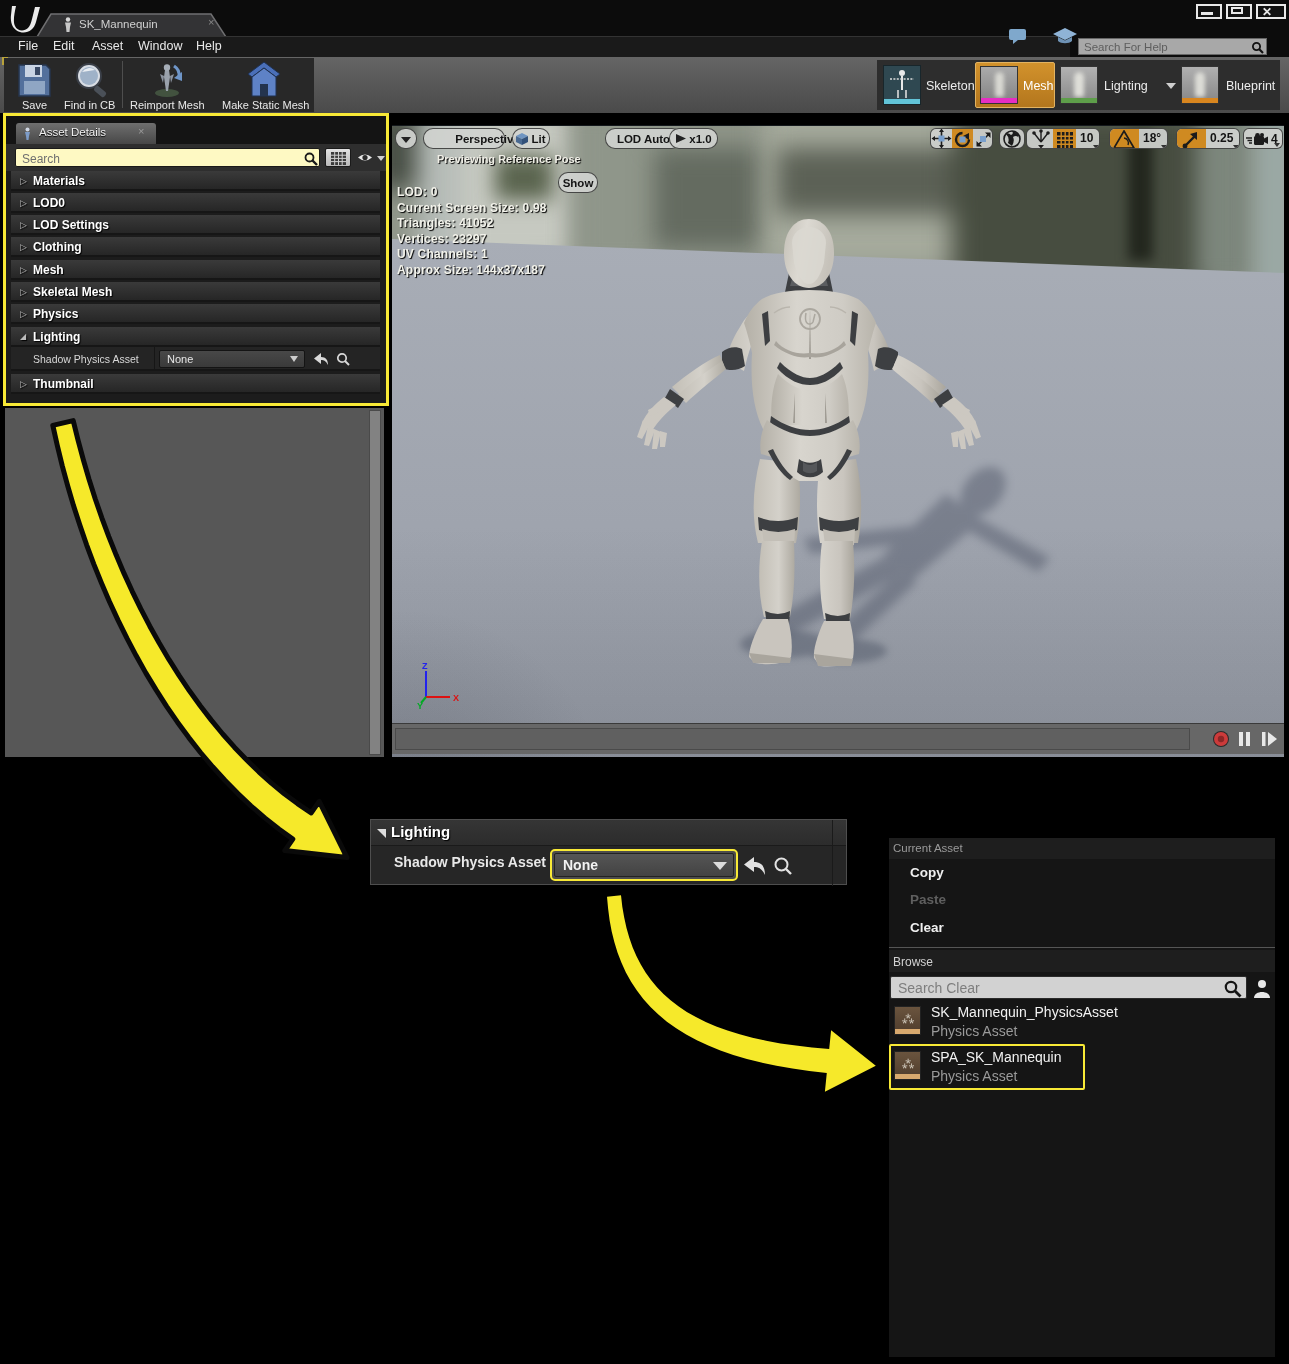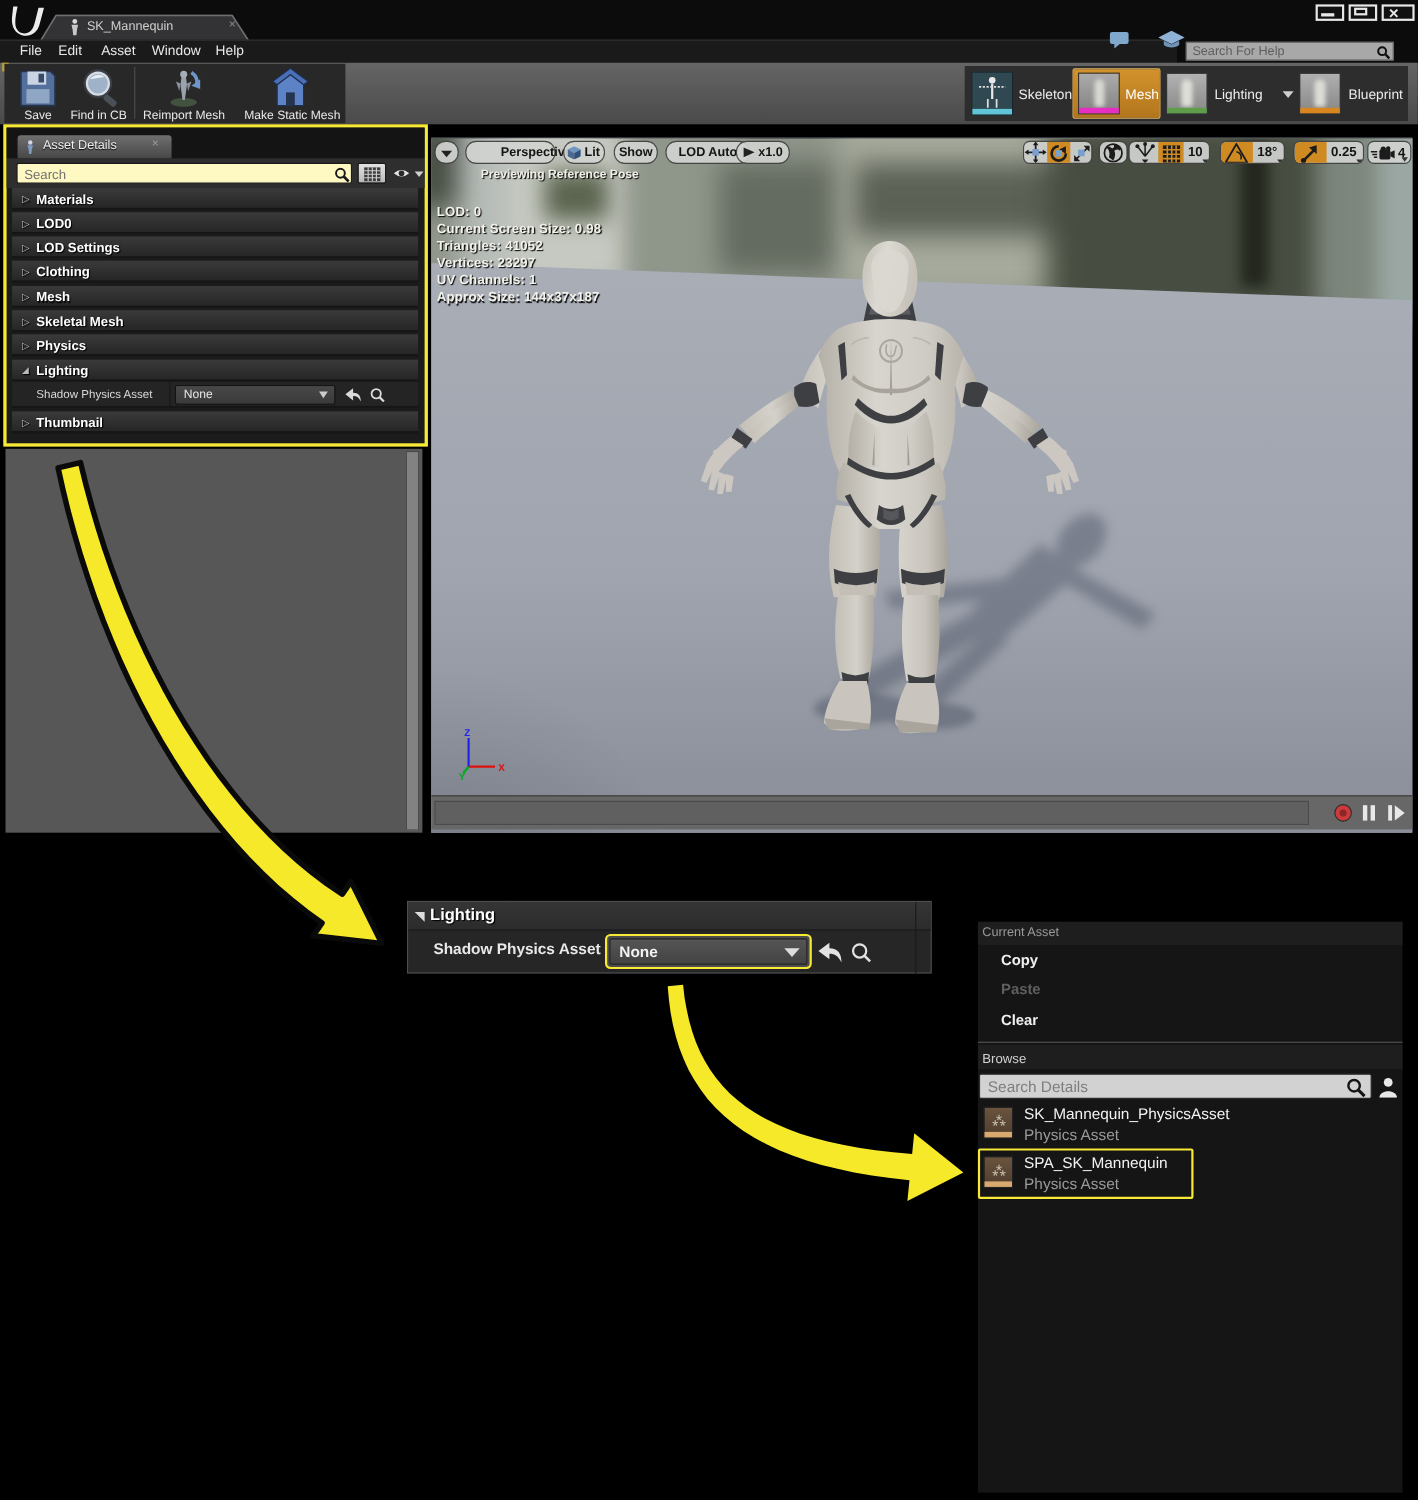--- a/index.html
+++ b/index.html
@@ -292,21 +292,21 @@
     <b>Perspective</b>
   </div>
   <div class="abs pill" style="left:120px;width:38px;">
     <svg width="12" height="12" viewBox="0 0 12 12" style="margin-right:3px;">
         <path d="M6,0 L12,3 L6,6 L0,3 Z" fill="#6f95c2"></path>
         <path d="M0,3 L6,6 L6,12 L0,9 Z" fill="#4a6a92"></path>
         <path d="M12,3 L6,6 L6,12 L12,9 Z" fill="#32517a"></path>
       </svg>
     <b>Lit</b>
   </div>
-  <div class="abs pill" style="left:166px;width:40px;">
+  <div class="abs pill" style="left:166px;width:40px;margin-top:44px;">
       <b>Show</b>
     </div>
   <div class="abs pill" style="left:213px;width:77px;">
       <b>LOD Auto</b>
     </div>
   <div class="abs pill" style="left:277px;width:49px;">
     <svg width="12" height="11" viewBox="0 0 12 11" style="margin-right:2px;">
         <path d="M1,1 L11,5.5 L1,10 Z" fill="#222"></path>
       </svg>
     <b>x1.0</b>
@@ -548,21 +548,21 @@
   <div class="abs" style="left:0;top:0;width:386px;height:21px;background:#1e1e1e;"></div>
   <div class="abs" style="left:4px;top:4px;color:#9a9a9a;font-size:11.5px;">Current Asset</div>
   <div class="abs" style="left:21px;top:27px;color:#f0f0f0;font-size:13.5px;font-weight:bold;">Copy</div>
   <div class="abs" style="left:21px;top:54px;color:#5f5f5f;font-size:13.5px;font-weight:bold;">Paste</div>
   <div class="abs" style="left:21px;top:82px;color:#f0f0f0;font-size:13.5px;font-weight:bold;">Clear</div>
   <div class="abs" style="left:0px;top:109px;width:386px;height:1px;background:#555;"></div>
   <div class="abs" style="left:0;top:112px;width:386px;height:22px;background:#1e1e1e;"></div>
   <div class="abs" style="left:4px;top:117px;color:#d2d2d2;font-size:12px;">Browse</div>
 
   <div class="abs" style="left:1px;top:138px;width:357px;height:23px;background:#d2d2d2;border:1px solid #2a2a2a;border-radius:2px;">
-    <span class="abs" style="left:7px;top:3px;color:#7e7e7e;font-size:14px;">Search Details</span>
+    <span class="abs" style="left:7px;top:3px;color:#7e7e7e;font-size:14px;">Search Clear</span>
     <svg class="abs" style="left:333px;top:3px;" width="18" height="18" viewBox="0 0 18 18">
         <circle cx="7" cy="7" r="5.2" fill="none" stroke="#151515" stroke-width="2.2"></circle>
         <line x1="11" y1="11" x2="16.5" y2="16.5" stroke="#151515" stroke-width="2.8"></line>
       </svg>
   </div>
   <svg class="abs" style="left:363px;top:140px;" width="20" height="20" viewBox="0 0 20 20">
       <circle cx="10" cy="6" r="4" fill="#e8e8e8"></circle>
       <path d="M2,20 C2,12 18,12 18,20 Z" fill="#e8e8e8"></path>
     </svg>
 

